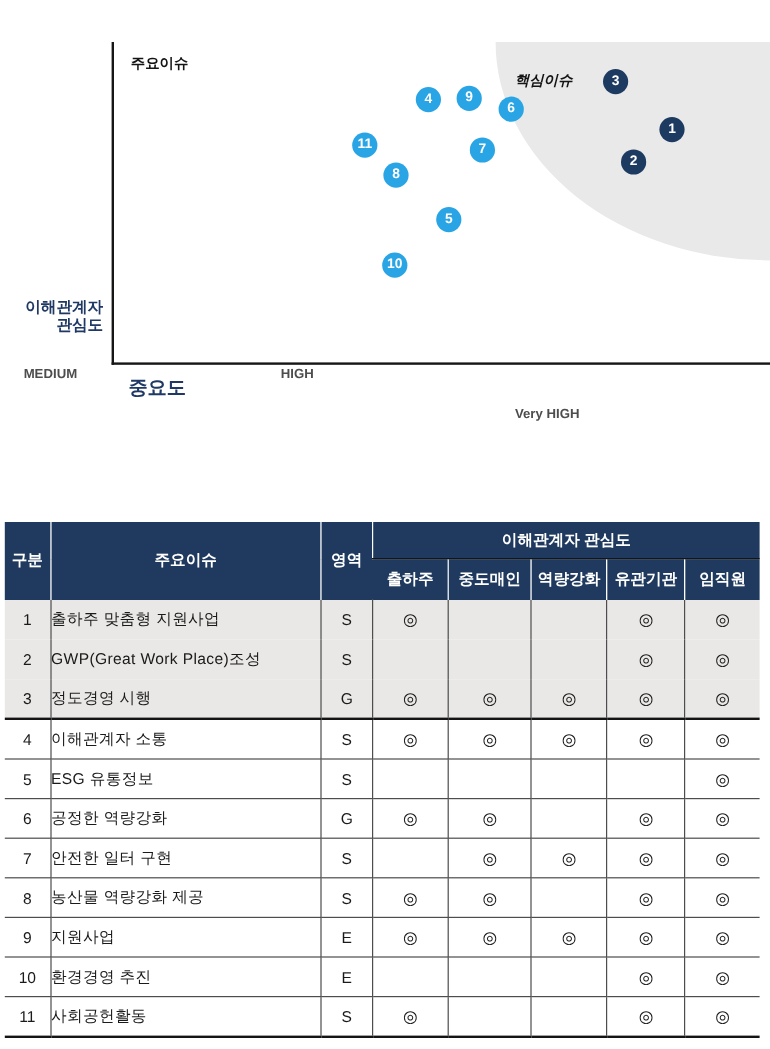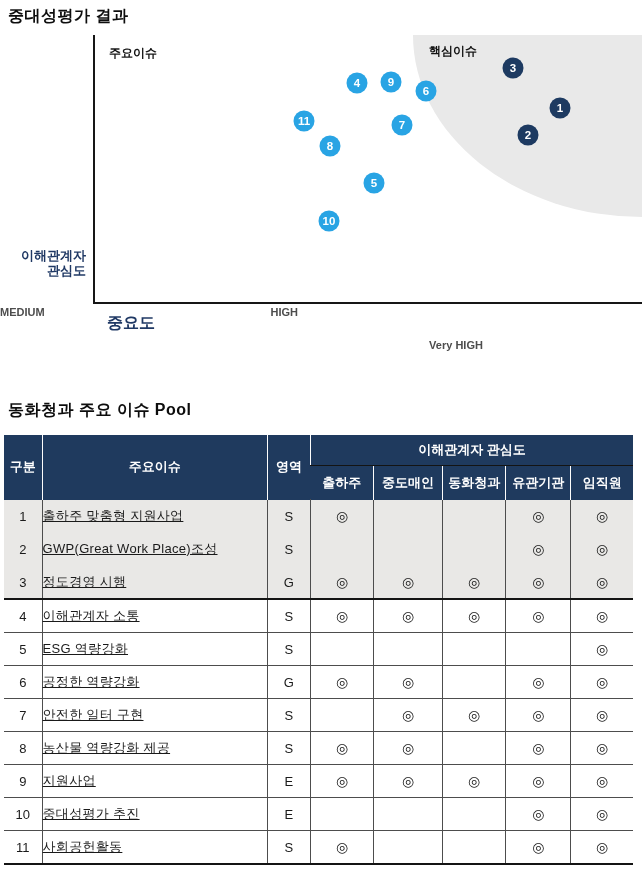--- a/index.html
+++ b/index.html
@@ -15,38 +15,38 @@
   .plot {
     position:absolute; left:93px; top:35px; width:547px; height:267px;
     border-left:2px solid #161616; border-bottom:2px solid #161616; overflow:hidden;
   }
   .gray-zone {
     position:absolute; width:458px; height:364px; right:-229px; top:-182px;
     background:#e9e9e9; border-radius:50%;
   }
   .zone-label { position:absolute; font-size:12px; font-weight:bold; color:#141414; }
   .zone-label.main { left:14px; top:10px; }
-  .zone-label.core { left:334px; top:8px; }
+  .zone-label.core { left:334px; top:24px;font-style:italic; }
   .point {
     position:absolute; width:21px; height:21px; border-radius:50%;
     transform:translate(-50%,-50%);
     display:flex; align-items:center; justify-content:center;
     color:#fff; font-size:11.5px; font-weight:bold; line-height:1;
   }
   .point.main { background:#29a4e4; }
   .point.core { background:#1d3a61; }
 
   .ylabel {
     position:absolute; left:0; top:249px; width:86px; text-align:right;
     font-size:13px; font-weight:bold; color:#1f3864; white-space:pre-line; line-height:1.15;
   }
   .xlabel { position:absolute; left:107px; top:313px; font-size:16px; font-weight:bold; color:#1f3864;text-align:center; }
   .tick { position:absolute; font-size:11px; font-weight:bold; color:#4d4d4d; top:306px; }
-  .tick.medium { left:0; width:84px; text-align:left; }
-  .tick.high { left:234px; width:64px; text-align:right; }
+  .tick.medium { left:0; width:84px; text-align:center; }
+  .tick.high { left:234px; width:64px; text-align:left; }
   .tick.veryhigh { left:404px; width:104px; text-align:center;margin-top:33px; }
 
   
   table.pool {
     position:absolute; left:4px; top:435px; width:629px;
     border-collapse:collapse; table-layout:fixed; font-size:13px;
   }
   table.pool th {
     background:#1f3a5e; color:#fff; font-weight:bold; padding:0;
     border-left:1px solid #fdfdfd; font-size:13px;
@@ -57,30 +57,29 @@
   table.pool th.group { border-bottom:1px solid #141414; }
   table.pool td {
     height:32px; padding:0; border:1px solid #4d4d4d; color:#1a1a1a; background:#fff;
   }
   table.pool td:first-child { border-left:none; }
   table.pool td:last-child { border-right:none; }
   table.pool tr.core td { background:#e9e8e6; border-bottom-color:transparent; border-top-color:transparent; }
   table.pool tr.core-last td { border-bottom:2px solid #141414; }
   table.pool tr:last-child td { border-bottom:2px solid #141414; }
   td.c-num { text-align:center; color:#333; }
-  td.c-issue { text-align:left; padding-left:16px; letter-spacing:0.3px;text-decoration:underline; }
+  td.c-issue { text-align:left; padding-left:16px; letter-spacing:0.3px; }
   td.c-area { text-align:center; }
   td.c-mark { text-align:center; font-size:14px; color:#222; }
 </style>
 </head>
 <body>
 
 <div class="page">
 
-  <div class="sec-title chart">중대성평가 결과</div>
 
   <div>
     <div class="plot">
       <div class="gray-zone"></div>
       <div class="zone-label main">주요이슈</div>
       <div class="zone-label core">핵심이슈</div>
       <div id="points-layer">
           <div class="point core" style="left: 465px; top: 73px;">1</div>
           <div class="point core" style="left: 433px; top: 100px;">2</div>
           <div class="point core" style="left: 418px; top: 33px;">3</div>
@@ -95,21 +94,20 @@
         </div>
     </div>
     <div class="ylabel">이해관계자
 관심도</div>
     <div class="tick medium">MEDIUM</div>
     <div class="tick high">HIGH</div>
     <div class="tick veryhigh">Very HIGH</div>
     <div class="xlabel">중요도</div>
   </div>
 
-  <div class="sec-title table">동화청과 주요 이슈 Pool</div>
 
   <table class="pool">
     <colgroup>
       <col style="width:38px">
         <col style="width:225px">
         <col style="width:43px">
       <col style="width:63px">
         <col style="width:69px">
         <col style="width:63px">
         <col style="width:65px">
@@ -118,21 +116,21 @@
     <thead>
       <tr class="h1">
         <th rowspan="2">구분</th>
         <th rowspan="2">주요이슈</th>
         <th rowspan="2">영역</th>
         <th colspan="5" class="group">이해관계자 관심도</th>
       </tr>
       <tr class="h2">
         <th>출하주</th>
         <th>중도매인</th>
-        <th>동화청과</th>
+        <th>역량강화</th>
         <th>유관기관</th>
         <th>임직원</th>
       </tr>
     </thead>
     <tbody id="pool-body">
         <tr class="core">
           <td class="c-num">1</td>
           <td class="c-issue">출하주 맞춤형 지원사업</td>
           <td class="c-area">S</td>
           <td class="c-mark">◎</td>
@@ -166,21 +164,21 @@
           <td class="c-issue">이해관계자 소통</td>
           <td class="c-area">S</td>
           <td class="c-mark">◎</td>
           <td class="c-mark">◎</td>
           <td class="c-mark">◎</td>
           <td class="c-mark">◎</td>
           <td class="c-mark">◎</td>
         </tr>
         <tr>
           <td class="c-num">5</td>
-          <td class="c-issue">ESG 역량강화</td>
+          <td class="c-issue">ESG 유통정보</td>
           <td class="c-area">S</td>
           <td class="c-mark"></td>
           <td class="c-mark"></td>
           <td class="c-mark"></td>
           <td class="c-mark"></td>
           <td class="c-mark">◎</td>
         </tr>
         <tr>
           <td class="c-num">6</td>
           <td class="c-issue">공정한 역량강화</td>
@@ -216,21 +214,21 @@
           <td class="c-issue">지원사업</td>
           <td class="c-area">E</td>
           <td class="c-mark">◎</td>
           <td class="c-mark">◎</td>
           <td class="c-mark">◎</td>
           <td class="c-mark">◎</td>
           <td class="c-mark">◎</td>
         </tr>
         <tr>
           <td class="c-num">10</td>
-          <td class="c-issue">중대성평가 추진</td>
+          <td class="c-issue">환경경영 추진</td>
           <td class="c-area">E</td>
           <td class="c-mark"></td>
           <td class="c-mark"></td>
           <td class="c-mark"></td>
           <td class="c-mark">◎</td>
           <td class="c-mark">◎</td>
         </tr>
         <tr>
           <td class="c-num">11</td>
           <td class="c-issue">사회공헌활동</td>

